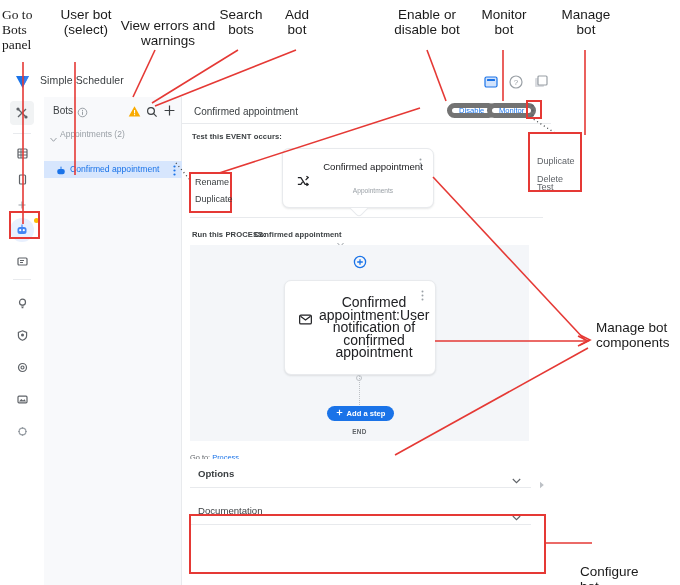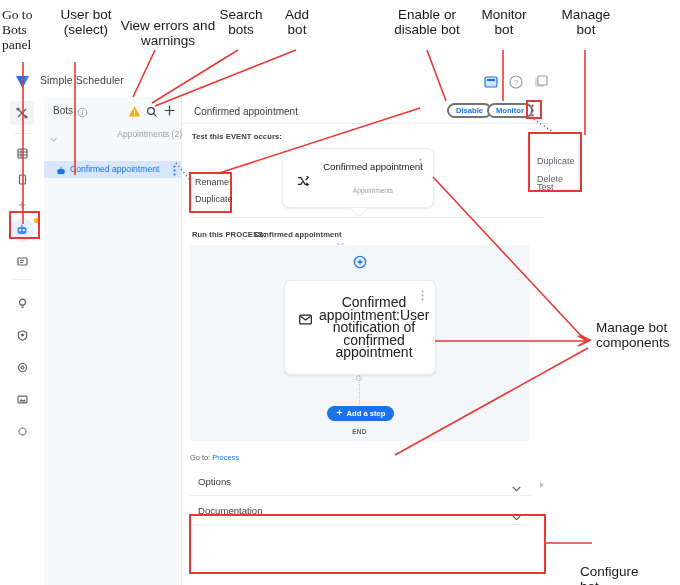--- a/index.html
+++ b/index.html
@@ -107,22 +107,22 @@
   }
   #canvas-header {
     position: absolute; left: 0; top: 0; width: 369px; height: 27px;
     border-bottom: 1px solid #e8eaed; background: #fff;
   }
   #canvas-title {
     position: absolute; left: 12px; top: 9px; font-size: 10px; color: #3c4043;
   }
   .pillbtn {
     position: absolute; top: 6px; height: 15px;
-    border: 2px solid #737373; border-radius: 8px;
-    font-size: 7.6px; color: #1a73e8; font-weight: 700;
+    border: 5px solid #737373; border-radius: 8px;
+    font-size: 7.6px; color: #1a73e8; font-weight: 400;
     display: flex; align-items: center; justify-content: center;
     background: #fff; padding: 0 7px;
   }
   #btn-disable { left: 265px; }
   #btn-monitor { left: 305px; }
   #btn-kebab { position: absolute; left: 343px; top: 5px; width: 14px; height: 17px;
     display:flex;align-items:center;justify-content:center; }
 
   .section-label {
     position: absolute; font-size: 7.6px; color: #3c4043; font-weight: 700; letter-spacing: .1px;
@@ -350,21 +350,21 @@
             <path d="M7.6 7.6 L10.6 10.6" stroke="#3c4043" stroke-width="1.2"></path>
           </svg>
         </div>
         <div id="bots-add">
           <svg width="13" height="13" viewBox="0 0 13 13">
             <path d="M6.5 1.6 L6.5 11.4 M1.6 6.5 L11.4 6.5" stroke="#3c4043" stroke-width="1.2"></path>
           </svg>
         </div>
       </div>
 
-      <div class="group-row" style="top:30px;text-align:right;">
+      <div class="group-row" style="top:30px;">
         <span class="group-caret">
           <svg width="7" height="5" viewBox="0 0 7 5">
               <path d="M0.5 1 L3.5 4.3 L6.5 1" fill="none" stroke="#9aa0a6" stroke-width="1"></path>
             </svg>
         </span>
         <span>Appointments (2)</span>
       </div>
 
 
       <div class="bot-row selected" style="top:64px;">
@@ -466,21 +466,21 @@
         </div>
 
         <div id="end-label">END</div>
       </div>
 
       <div id="goto-line">
         <span>Go to:</span>
         <span id="goto-link">Process</span>
       </div>
 
-      <div class="accordion" style="top:370px;">
+      <div class="accordion" style="top:362px;font-weight:bold;">
         <div class="accordion-label">Options</div>
         <div class="accordion-chev">
           <svg width="9" height="6" viewBox="0 0 9 6">
               <path d="M.8 1 L4.5 4.7 L8.2 1" fill="none" stroke="#5f6368" stroke-width="1.1"></path>
             </svg>
         </div>
       </div>
       <div class="accordion" style="top:399px;">
         <div class="accordion-label">Documentation</div>
         <div class="accordion-chev">

